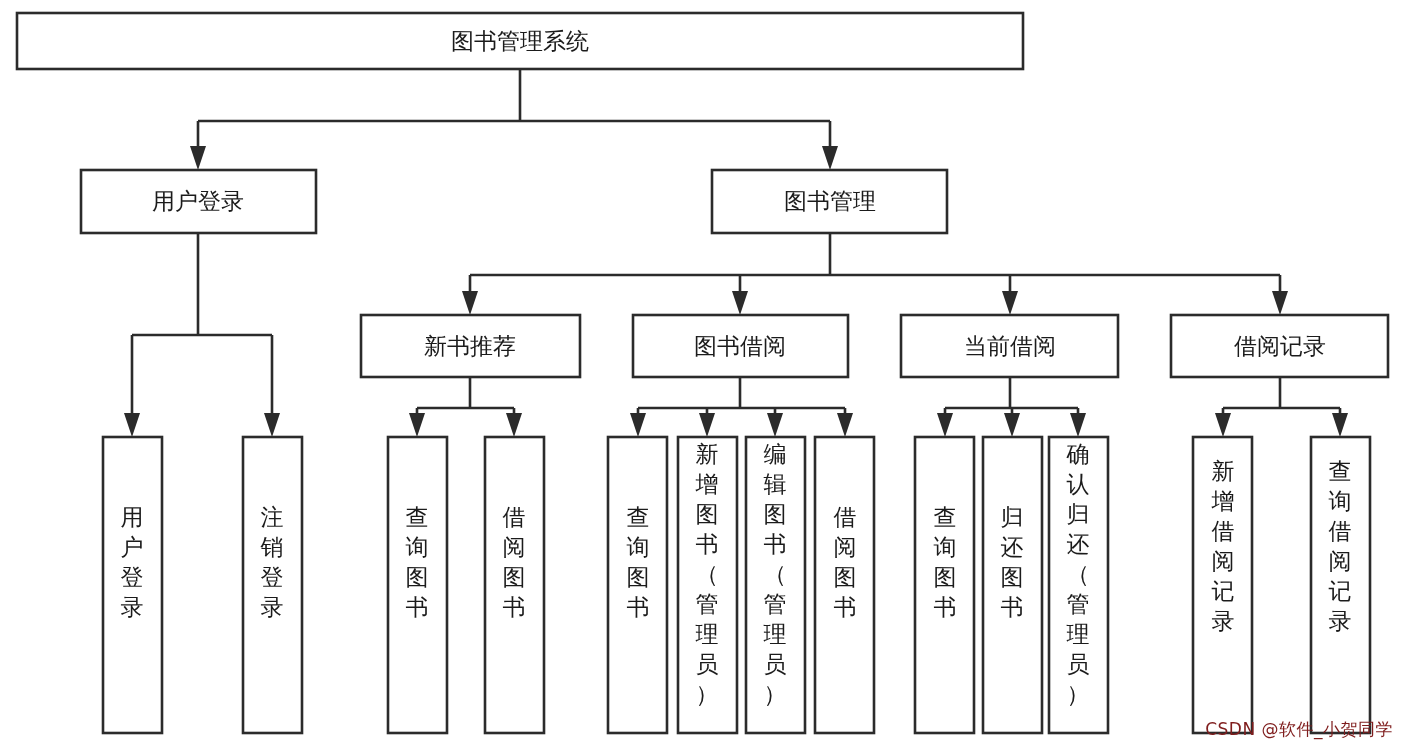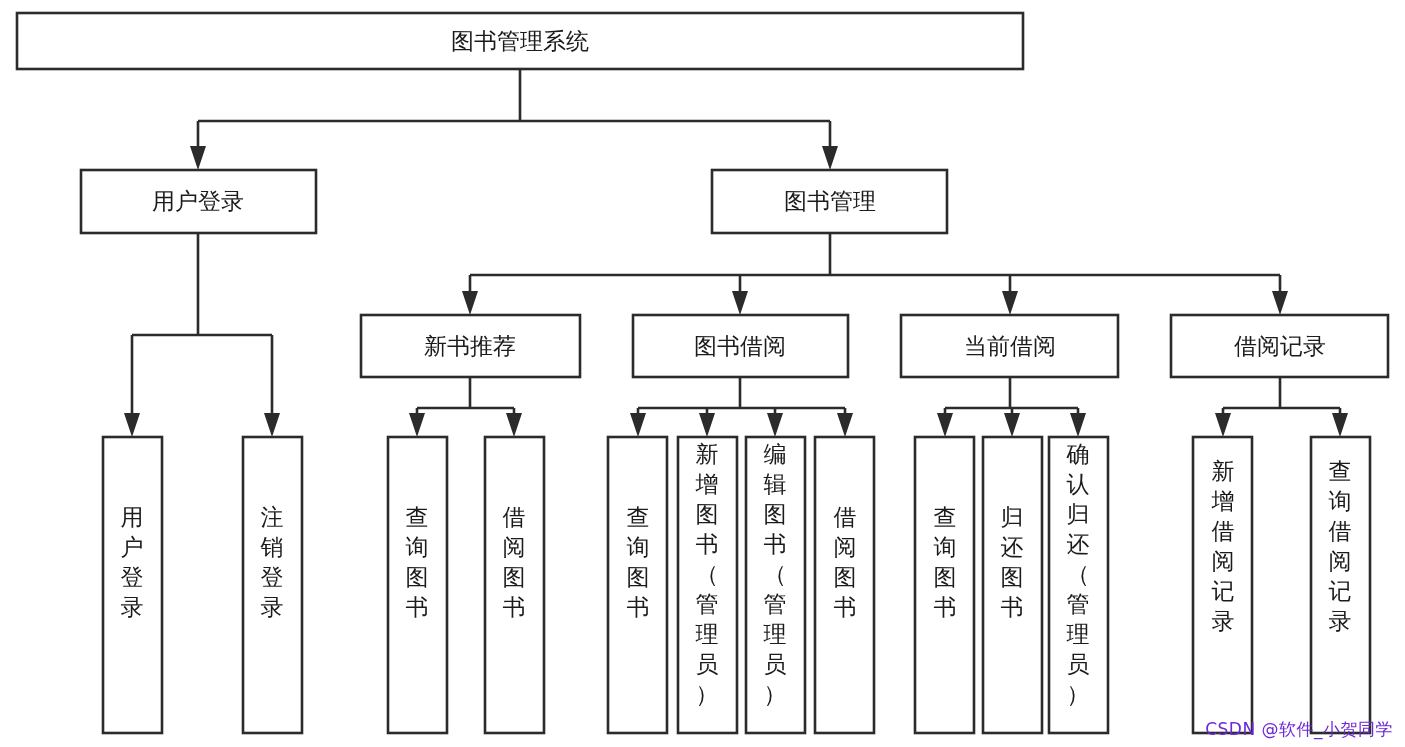--- a/index.html
+++ b/index.html
@@ -19,21 +19,21 @@
     dominant-baseline:middle;text-anchor:middle;
   }
   .node-label-vertical{
     font-family:"DejaVu Sans","Liberation Sans",sans-serif;
     fill:#1b1b1b;font-size:23px;
     text-anchor:middle;
   }
   .watermark{
     position:absolute;right:12px;bottom:6px;
     font-family:"DejaVu Sans","Liberation Sans",sans-serif;
-    font-size:17px;color:#6d28d9;white-space:nowrap;
+    font-size:17px;color:#7f1d1d;white-space:nowrap;
     letter-spacing:0.5px;
   }
 </style>
 </head>
 <body>
 
 <svg id="diagram" viewBox="0 0 1405 747" xmlns="http://www.w3.org/2000/svg">
 
   <defs>
     <g id="arrowdef"></g>

